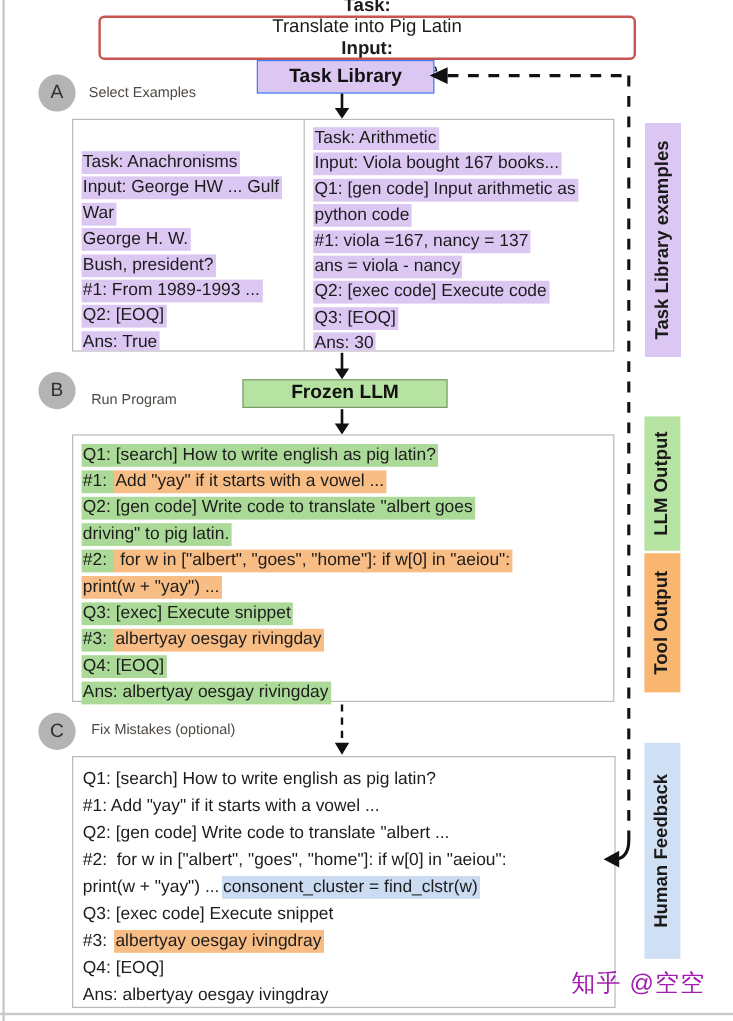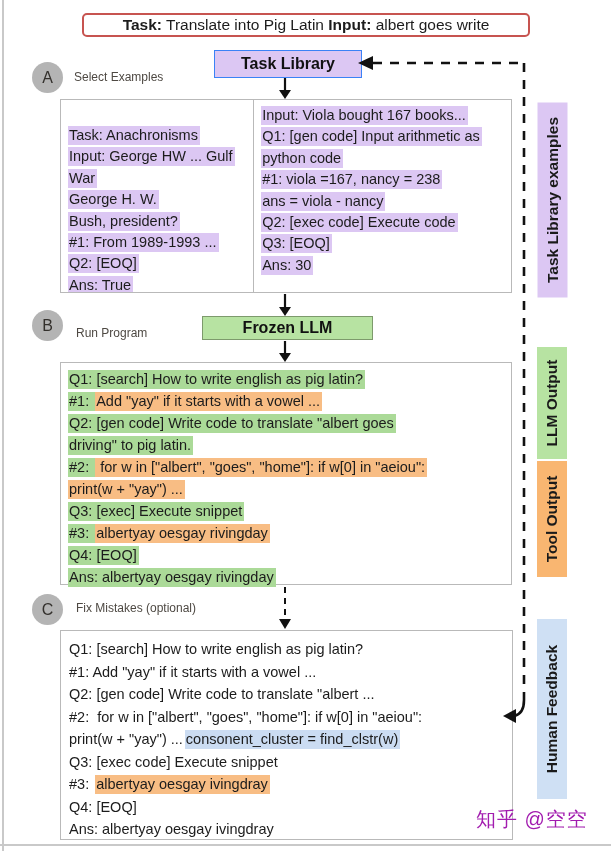--- a/index.html
+++ b/index.html
@@ -10,23 +10,23 @@
   html,body{background:#ffffff;}
   .frame{
     position:relative;width:611px;height:851px;background:#ffffff;overflow:hidden;
     font-family:"Liberation Sans","DejaVu Sans",sans-serif;color:#1c1c1c;
   }
   .edge{position:absolute;background:#c9c9c9;}
   .edge-left{left:2px;top:0;width:2px;height:851px;}
   .edge-bottom{left:0;top:844px;width:611px;height:2px;}
 
   .banner{
-    position:absolute;left:82px;top:13px;width:448px;height:24px;
+    position:absolute;left:82px;top:13px;width:448px;height:37px;
     border:2px solid var(--red-border);border-radius:5px;background:#fff;
-    display:flex;align-items:center;justify-content:center;font-size:15.5px;white-space:pre;
+    display:flex;align-items:center;justify-content:center;font-size:15.5px;white-space:pre;flex-direction:column;
   }
   .banner b{font-weight:bold;}
 
   .badge{
     position:absolute;left:32px;width:31px;height:31px;border-radius:50%;
     background:var(--badge-gray);color:#33302c;font-size:16px;
     display:flex;align-items:center;justify-content:center;
   }
   .step-label{position:absolute;font-size:12px;color:#4e4943;}
 
@@ -91,24 +91,25 @@
         <div class="tline"><span class="hl hl-purple">Task: Anachronisms</span></div>
         <div class="tline"><span class="hl hl-purple">Input: George HW ... Gulf</span></div>
         <div class="tline"><span class="hl hl-purple">War</span></div>
         <div class="tline"><span class="hl hl-purple">George H. W.</span></div>
         <div class="tline"><span class="hl hl-purple">Bush, president?</span></div>
         <div class="tline"><span class="hl hl-purple">#1: From 1989-1993 ...</span></div>
         <div class="tline"><span class="hl hl-purple">Q2: [EOQ]</span></div>
         <div class="tline"><span class="hl hl-purple">Ans: True</span></div>
       </div>
     <div class="col col-right">
+        <div class="tline"><span class="hl hl-purple">Task: Arithmetic</span></div>
         <div class="tline"><span class="hl hl-purple">Input: Viola bought 167 books...</span></div>
         <div class="tline"><span class="hl hl-purple">Q1: [gen code] Input arithmetic as</span></div>
         <div class="tline"><span class="hl hl-purple">python code</span></div>
-        <div class="tline"><span class="hl hl-purple">#1: viola =167, nancy = 238</span></div>
+        <div class="tline"><span class="hl hl-purple">#1: viola =167, nancy = 137</span></div>
         <div class="tline"><span class="hl hl-purple">ans = viola - nancy</span></div>
         <div class="tline"><span class="hl hl-purple">Q2: [exec code] Execute code</span></div>
         <div class="tline"><span class="hl hl-purple">Q3: [EOQ]</span></div>
         <div class="tline"><span class="hl hl-purple">Ans: 30</span></div>
       </div>
   </div>
 
   <svg class="arrow-svg" style="left:275px;top:294px;" width="20" height="23">
     <line x1="10" y1="0" x2="10" y2="14" stroke="#111" stroke-width="2.2"></line>
     <polygon points="4,13 16,13 10,22" fill="#111"></polygon>

